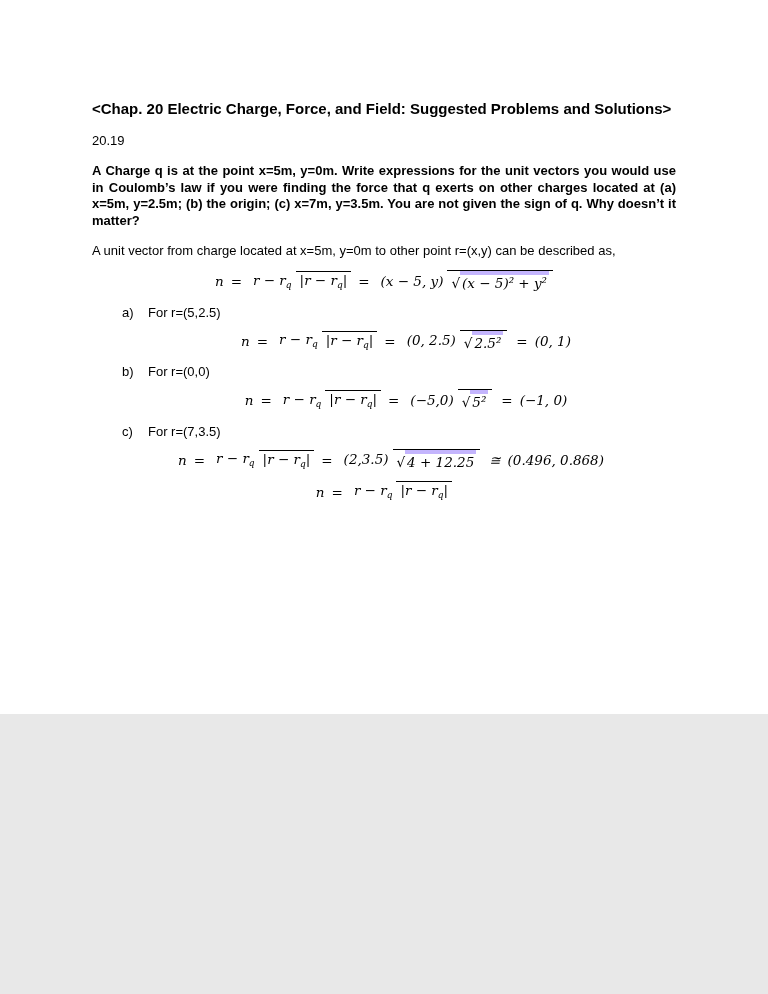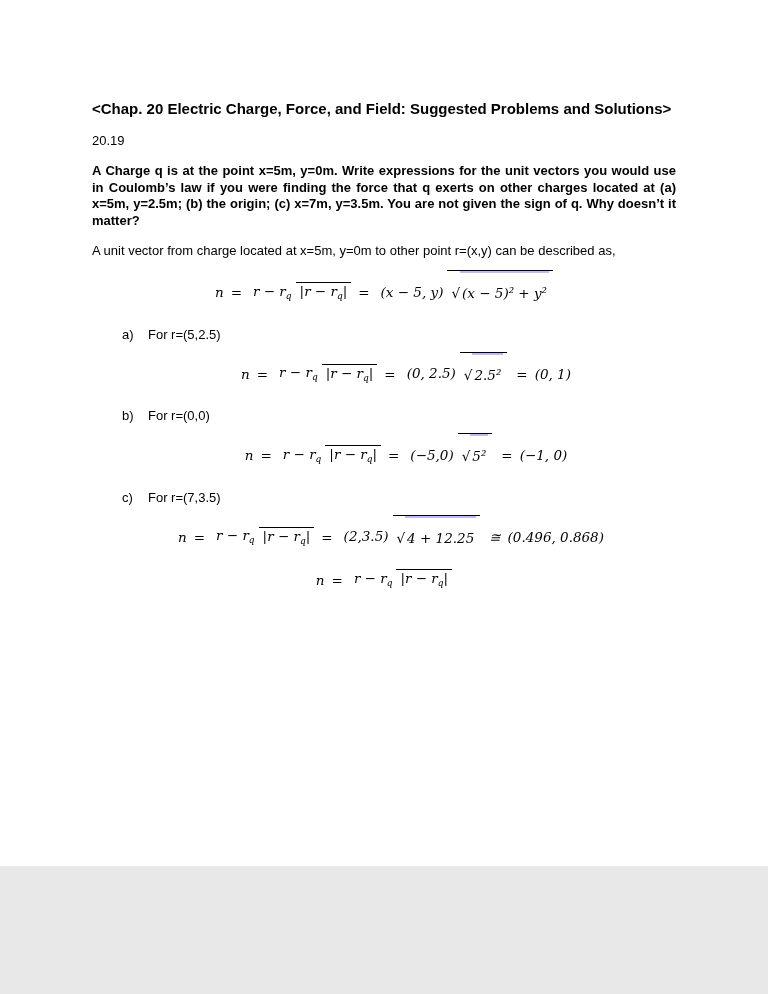--- a/index.html
+++ b/index.html
@@ -1,19 +1,19 @@
 <!DOCTYPE html>
 <html><head>
 <meta charset="utf-8">
 <style>
   * { margin: 0; padding: 0; box-sizing: border-box; }
   html, body { background: #e8e8e8; }
   body { display: block; }
   .sheet {
-    width: 768px; height: 866px; background: #ffffff; margin: 0;
+    width: 768px; height: 714px; background: #ffffff; margin: 0;
     font-family: "Liberation Sans", sans-serif; font-size: 13px; color: #000;
     overflow: hidden;
   }
   .page-inner { padding: 98px 92px 0 92px; }
 
   .title {
     font-weight: bold; font-size: 15px; line-height: 1.45;
     text-align: justify;
   }
   .para { margin-top: 13px; line-height: 1.3; }
@@ -29,21 +29,21 @@
     font-family: "DejaVu Serif", serif; font-style: italic; font-size: 13.5px;
     margin-top: 10px;
   }
   .formula.shift-r { padding-left: 44px; }
   .formula.shift-s { padding-left: 14px; }
   .frac { display: inline-flex; flex-direction: row; align-items: center; line-height: 1.3; }
   .frac .num, .frac .den { display: block; text-align: center; padding: 0 4px; white-space: nowrap; }
   .frac .den { border-top: 1px solid #000; }
   .msub { font-size: 9px; vertical-align: -3px; }
   .sqrt-sign { font-style: normal; }
-  .radicand { border-top: 2px solid #c4b5fd; display: inline-block; padding: 12px 2px; }
+  .radicand { border-top: 4px solid #c4b5fd; display: inline-block; padding: 0 2px; }
   .result-sign { margin-left: 2px; }
   .nowrap { white-space: nowrap; }
 </style>
 </head>
 <body>
 
 <div class="sheet">
   <div class="page-inner">
 
     <div class="title">&lt;Chap. 20 Electric Charge, Force, and Field: Suggested Problems and Solutions&gt;</div>

